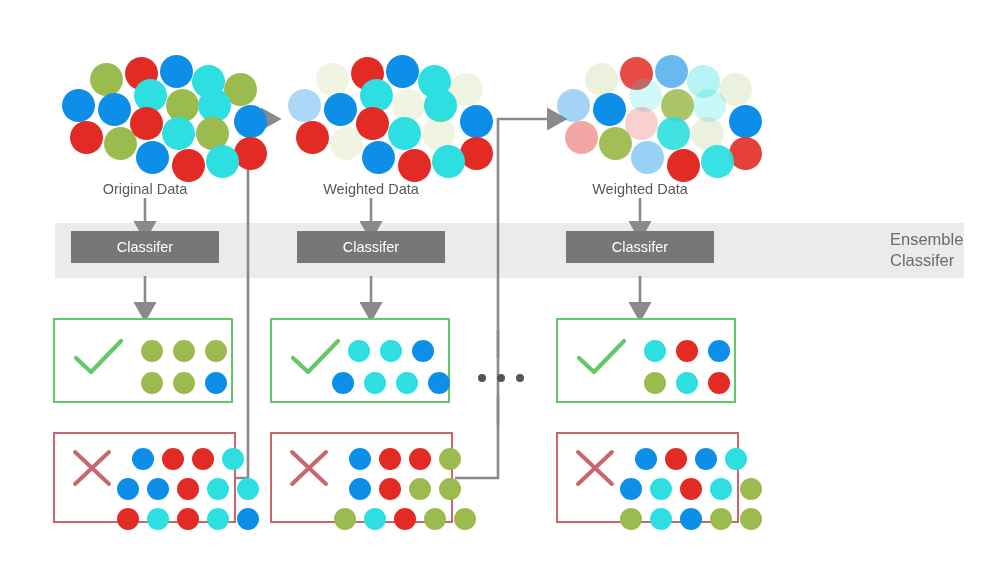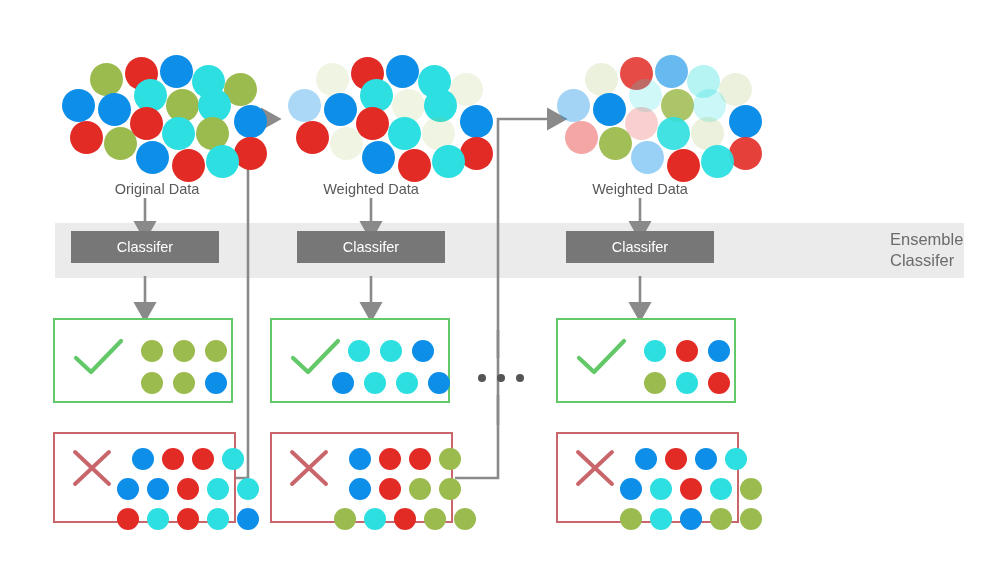--- a/index.html
+++ b/index.html
@@ -81,21 +81,21 @@
       <div class="c" style="left: 8px; top: 66px; width: 33px; height: 33px; background: rgb(227, 43, 38); opacity: 1;"></div>
       <div class="c" style="left: 42px; top: 72px; width: 33px; height: 33px; background: rgb(156, 187, 78); opacity: 1;"></div>
       <div class="c" style="left: 68px; top: 52px; width: 33px; height: 33px; background: rgb(227, 43, 38); opacity: 1;"></div>
       <div class="c" style="left: 100px; top: 62px; width: 33px; height: 33px; background: rgb(45, 223, 224); opacity: 1;"></div>
       <div class="c" style="left: 134px; top: 62px; width: 33px; height: 33px; background: rgb(156, 187, 78); opacity: 1;"></div>
       <div class="c" style="left: 172px; top: 82px; width: 33px; height: 33px; background: rgb(227, 43, 38); opacity: 1;"></div>
       <div class="c" style="left: 74px; top: 86px; width: 33px; height: 33px; background: rgb(13, 142, 232); opacity: 1;"></div>
       <div class="c" style="left: 110px; top: 94px; width: 33px; height: 33px; background: rgb(227, 43, 38); opacity: 1;"></div>
       <div class="c" style="left: 144px; top: 90px; width: 33px; height: 33px; background: rgb(45, 223, 224); opacity: 1;"></div>
     </div>
-  <div class="dlabel" style="left:57px;top:181px;">Original Data</div>
+  <div class="dlabel" style="left:45px;top:181px;">Original Data</div>
   <div class="clf" style="left:71px;top:231px;width:148px;height:32px;">Classifer</div>
 
   <div class="obox ok" style="left:53px;top:318px;width:180px;height:85px;">
     <svg class="mark" style="left:16px;top:16px;" width="56" height="44" viewBox="0 0 56 44">
       <path d="M5,22 L20,36 L50,5" fill="none" stroke="#63c868" stroke-width="4.2" stroke-linecap="round" stroke-linejoin="round"></path>
     </svg>
     <div class="dots" id="g-ok-0" style="left:86px;top:20px;">
         <div class="d" style="left: 0px; top: 0px; width: 22px; height: 22px; background: rgb(156, 187, 78);"></div>
         <div class="d" style="left: 32px; top: 0px; width: 22px; height: 22px; background: rgb(156, 187, 78);"></div>
         <div class="d" style="left: 64px; top: 0px; width: 22px; height: 22px; background: rgb(156, 187, 78);"></div>

